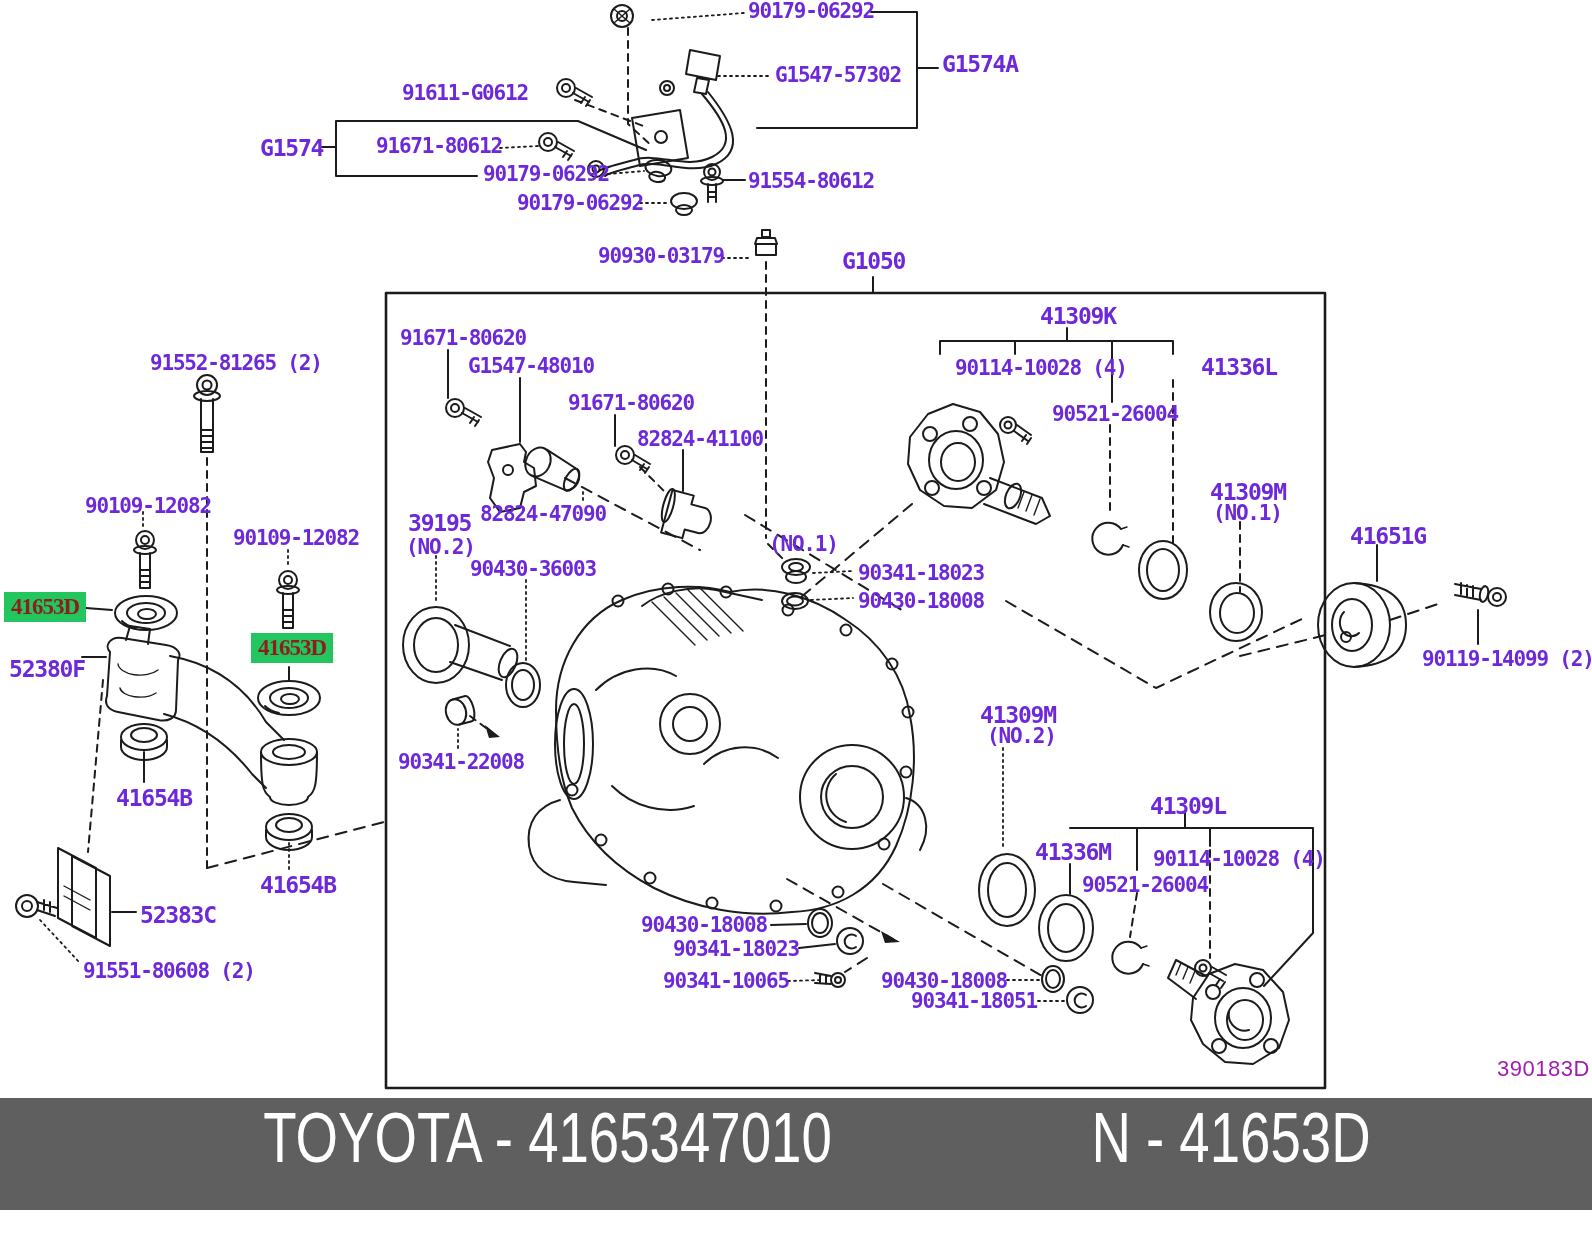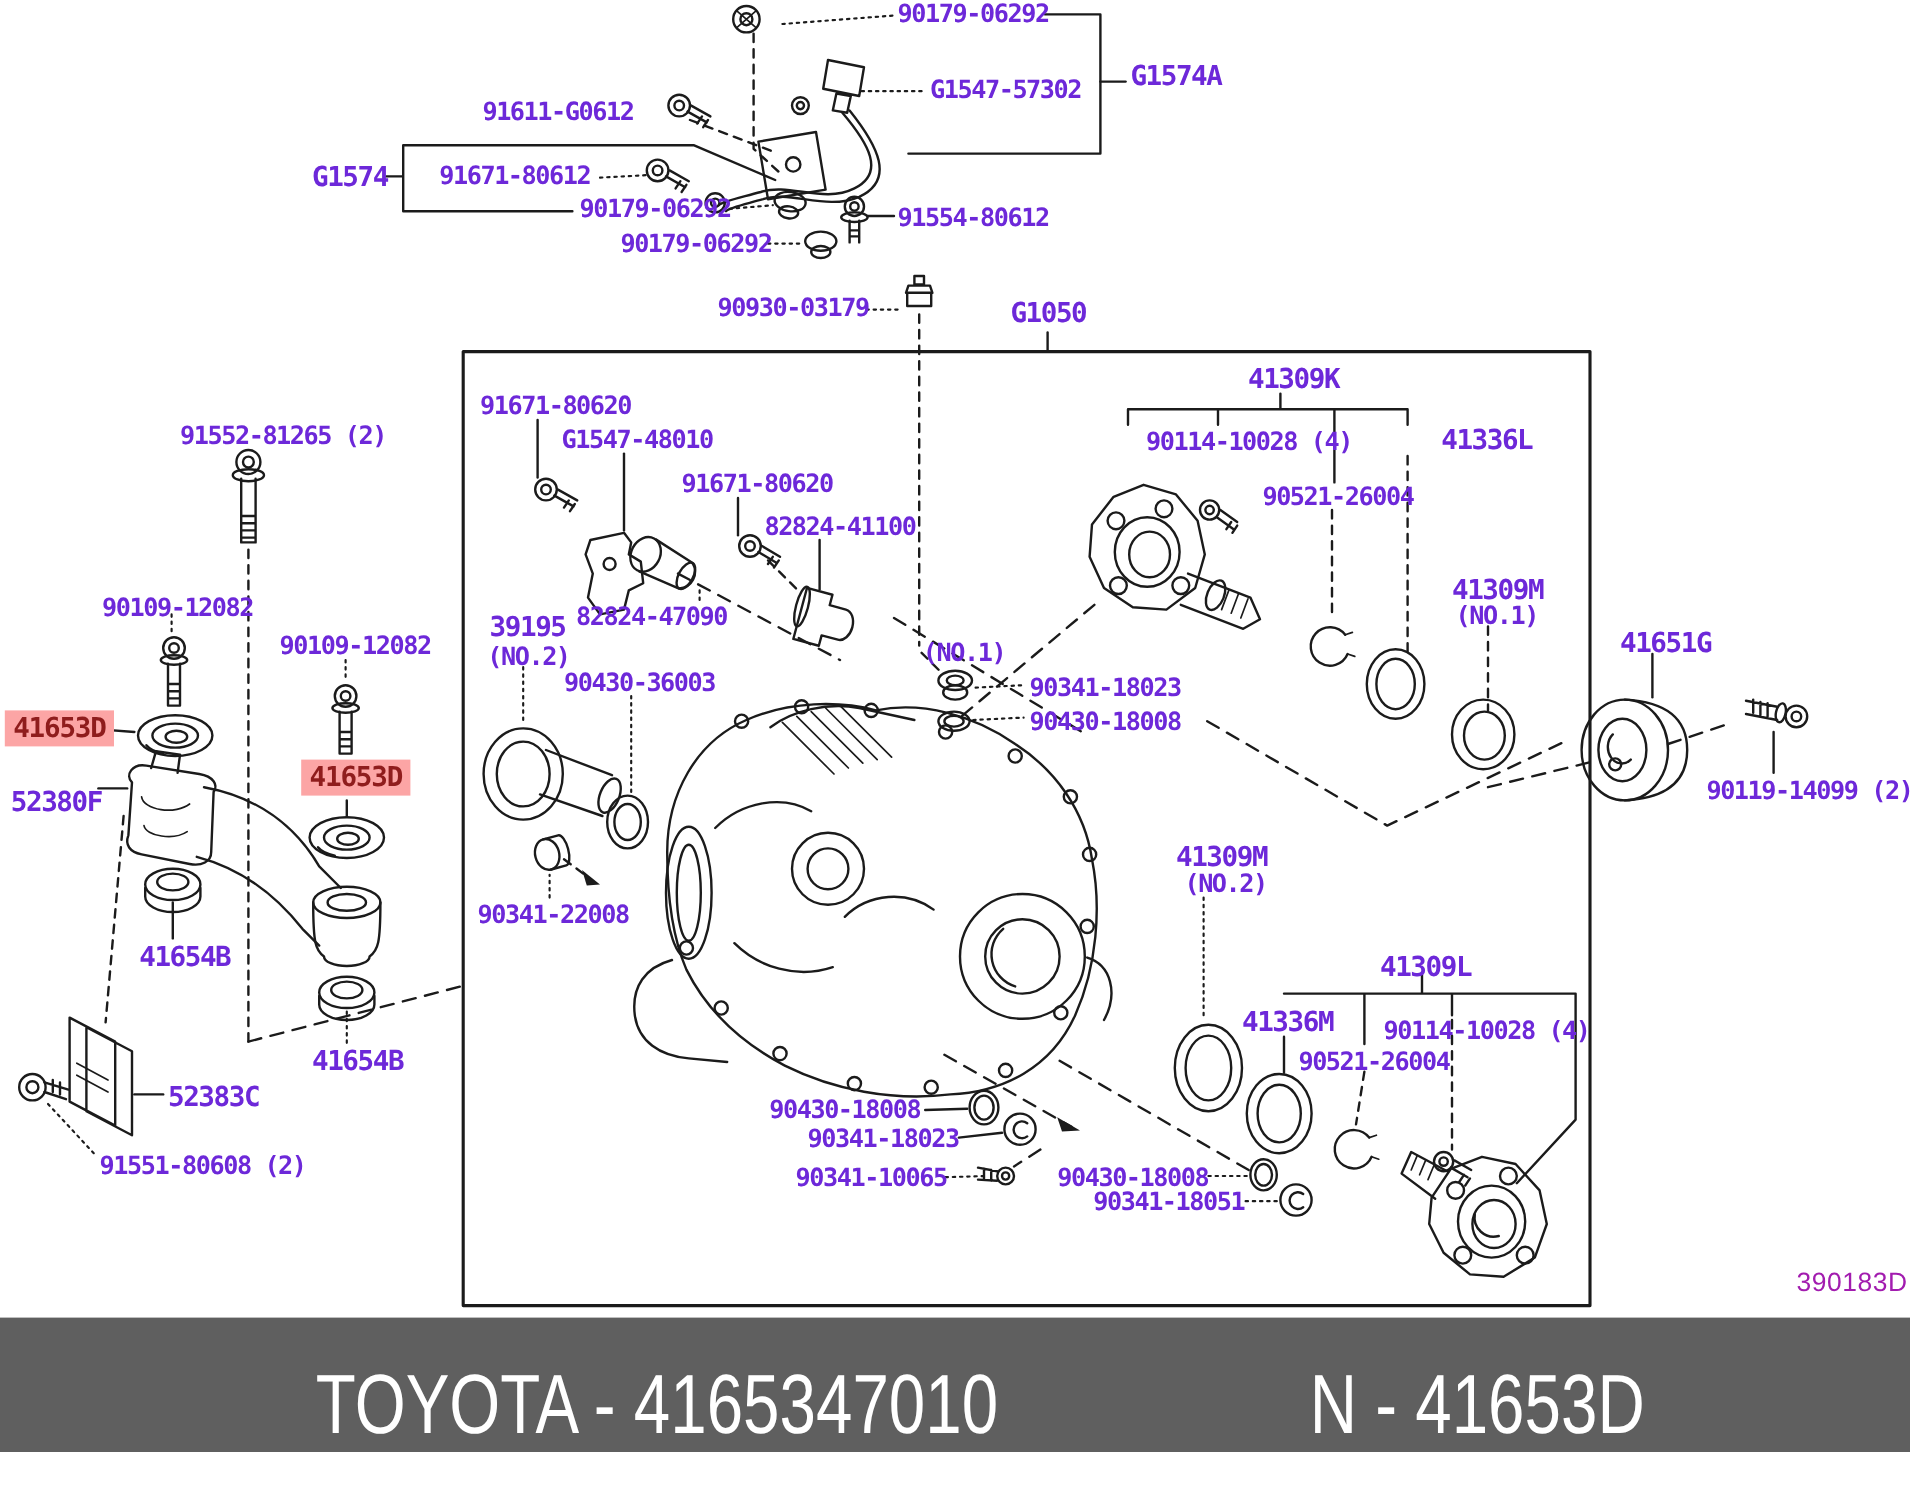--- a/index.html
+++ b/index.html
@@ -10,26 +10,26 @@
         stroke-linecap:round;stroke-linejoin:round;}
   #art .bx{stroke-width:2.6;}
   #art .dash{stroke-dasharray:11 8;}
   #art .dash2{stroke-dasharray:7 6;}
   #art .dot{stroke-dasharray:2 4;stroke-width:1.8;}
   #art .thin{stroke-width:1.4;}
   #art .fillb{fill:#1b1b1b;stroke:none;}
   .lbl{position:absolute;font-weight:bold;font-size:21px;line-height:1.05;color:#6d28d9;
        letter-spacing:-1.2px;white-space:nowrap;}
   .big{font-size:23px;}
-  .hl{background:#fca5a5;color:#8f1d1d;padding:3px 7px;}
+  .hl{background:#22c55e;color:#8f1d1d;padding:3px 7px;font-family:Liberation Serif, serif;}
   .hl.big{letter-spacing:-1px;}
   .fig{font-family:"Liberation Sans",sans-serif;font-weight:normal;font-size:22px;
        letter-spacing:0.5px;color:#a21caf;}
   .footer{position:absolute;left:0;top:1098px;width:1592px;height:112px;background:#5f5f5f;
-          display:flex;align-items:flex-end;justify-content:center;gap:140px;}
+          display:flex;align-items:flex-start;justify-content:center;gap:140px;}
   .footer span{font-family:"Liberation Sans",sans-serif;color:#ffffff;font-size:70px;
           transform:scaleX(0.78);white-space:nowrap;}
 </style>
 </head>
 <body>
 
 <div id="stage">
 
 <svg id="art" width="1592" height="1258" viewBox="0 0 1592 1258">
 
@@ -337,21 +337,21 @@
     <path d="M37,902 l20,6 M37,910 l18,6 M44,900 v10 M50,902 v10"></path>
     <path class="dot" d="M40,920 L80,963"></path>
   </g>
 </svg>
 
 <div class="lbl" style="left:748px;top:0px">90179-06292</div>
 <div class="lbl" style="left:775px;top:64px">G1547-57302</div>
 <div class="lbl big" style="left:942px;top:52px">G1574A</div>
 <div class="lbl" style="left:402px;top:82px">91611-G0612</div>
 <div class="lbl big" style="left:260px;top:136px">G1574</div>
-<div class="lbl" style="left:366px;top:135px">91671-80612</div>
+<div class="lbl" style="left:376px;top:135px">91671-80612</div>
 <div class="lbl" style="left:483px;top:163px">90179-06292</div>
 <div class="lbl" style="left:748px;top:170px">91554-80612</div>
 <div class="lbl" style="left:517px;top:192px">90179-06292</div>
 <div class="lbl" style="left:598px;top:245px">90930-03179</div>
 <div class="lbl big" style="left:842px;top:249px">G1050</div>
 <div class="lbl" style="left:400px;top:327px">91671-80620</div>
 <div class="lbl" style="left:468px;top:355px">G1547-48010</div>
 <div class="lbl" style="left:568px;top:392px">91671-80620</div>
 <div class="lbl" style="left:637px;top:428px">82824-41100</div>
 <div class="lbl big" style="left:1040px;top:304px">41309K</div>

